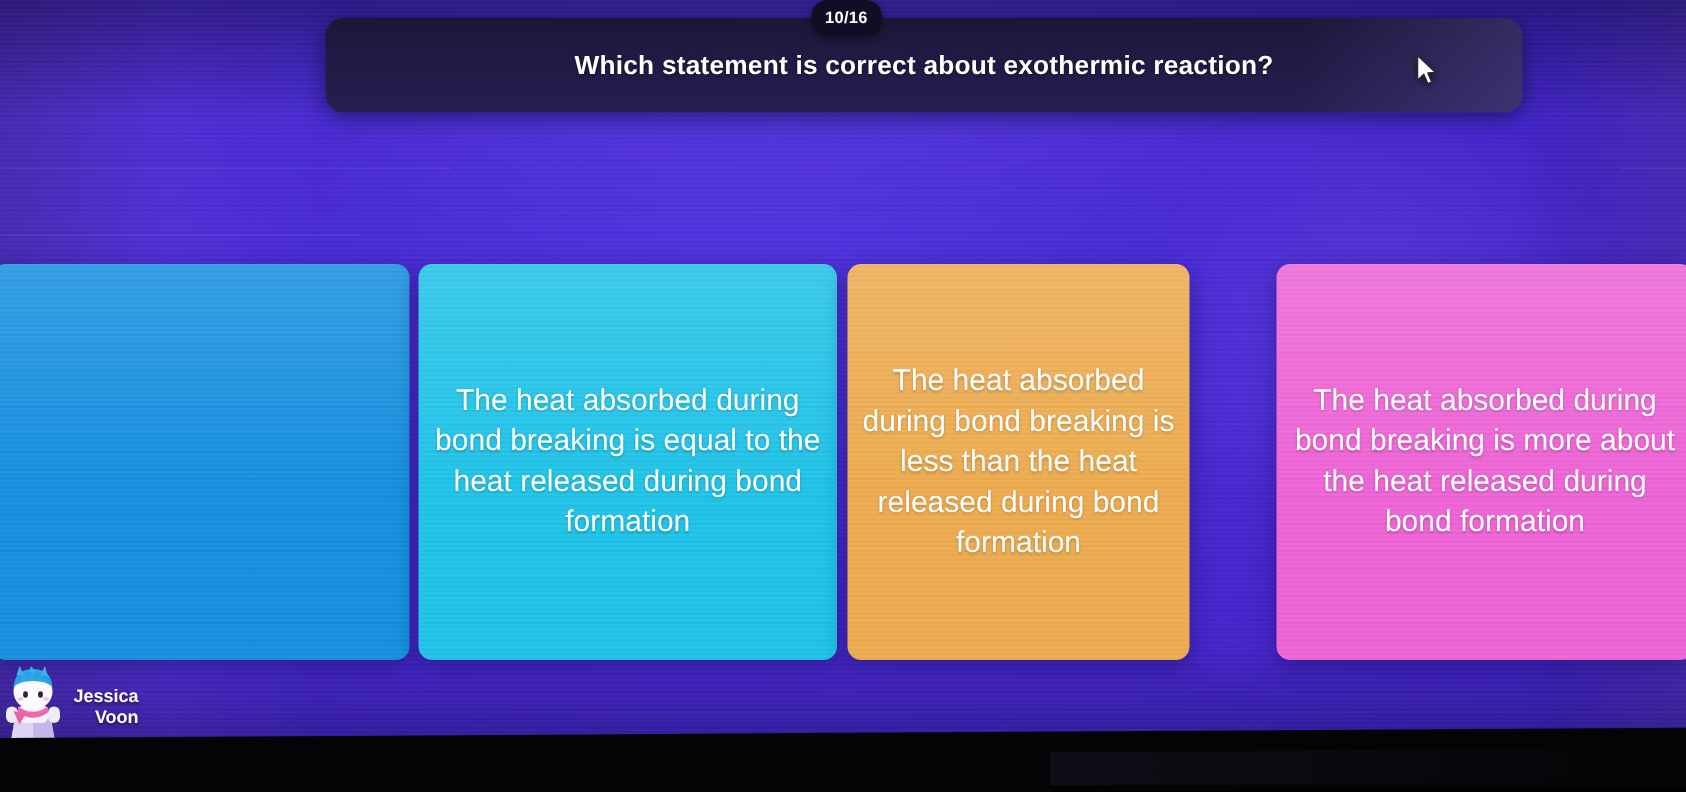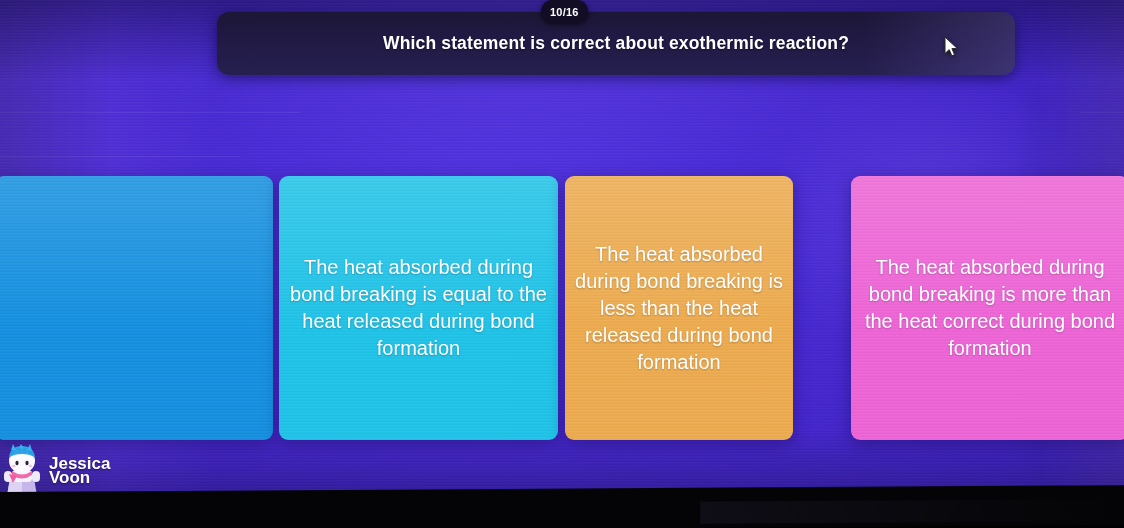--- a/index.html
+++ b/index.html
@@ -159,24 +159,25 @@
     height:54px;
   }
   #player-avatar {
     position:relative;
     width:44px; height:54px;
     flex:0 0 44px;
   }
   #player-name {
     margin-left:5px;
     color:#ffffff;
-    font-size:17px;
+    font-size:12px;
     font-weight:bold;
     line-height:14px;
     text-shadow:0 1px 2px rgba(0,0,0,.5);
+    text-align:right;
   }
   #player-name .nm-line { display:block; }
 
   
   #bottom-bezel {
     position:absolute;
     left:0; top:492px;
     width:1124px; height:40px;
     background:#040406;
     transform:rotate(-0.35deg);
@@ -234,21 +235,21 @@
 
     <div class="answer-card" id="answer-card-3" style="background:#edab4f;">
       <div class="card-gloss"></div>
       <div class="card-scan"></div>
       <div class="answer-text">The heat absorbed during bond breaking is less than the heat released during bond formation</div>
     </div>
 
     <div class="answer-card" id="answer-card-4" style="background:#ee64d6;">
       <div class="card-gloss"></div>
       <div class="card-scan"></div>
-      <div class="answer-text">The heat absorbed during bond breaking is more than the heat correct during bond formation</div>
+      <div class="answer-text">The heat absorbed during bond breaking is more about the heat released during bond formation</div>
     </div>
 
   </div>
 
   <div id="player-nameplate">
     <div id="player-avatar">
       <svg viewBox="0 0 44 54" width="44" height="54" xmlns="http://www.w3.org/2000/svg">
 
         <path d="M10 34 L34 34 L37 52 L7 52 Z" fill="#c7b6ea"></path>
         <path d="M10 34 L22 34 L22 52 L7 52 Z" fill="#ddd4f3"></path>

